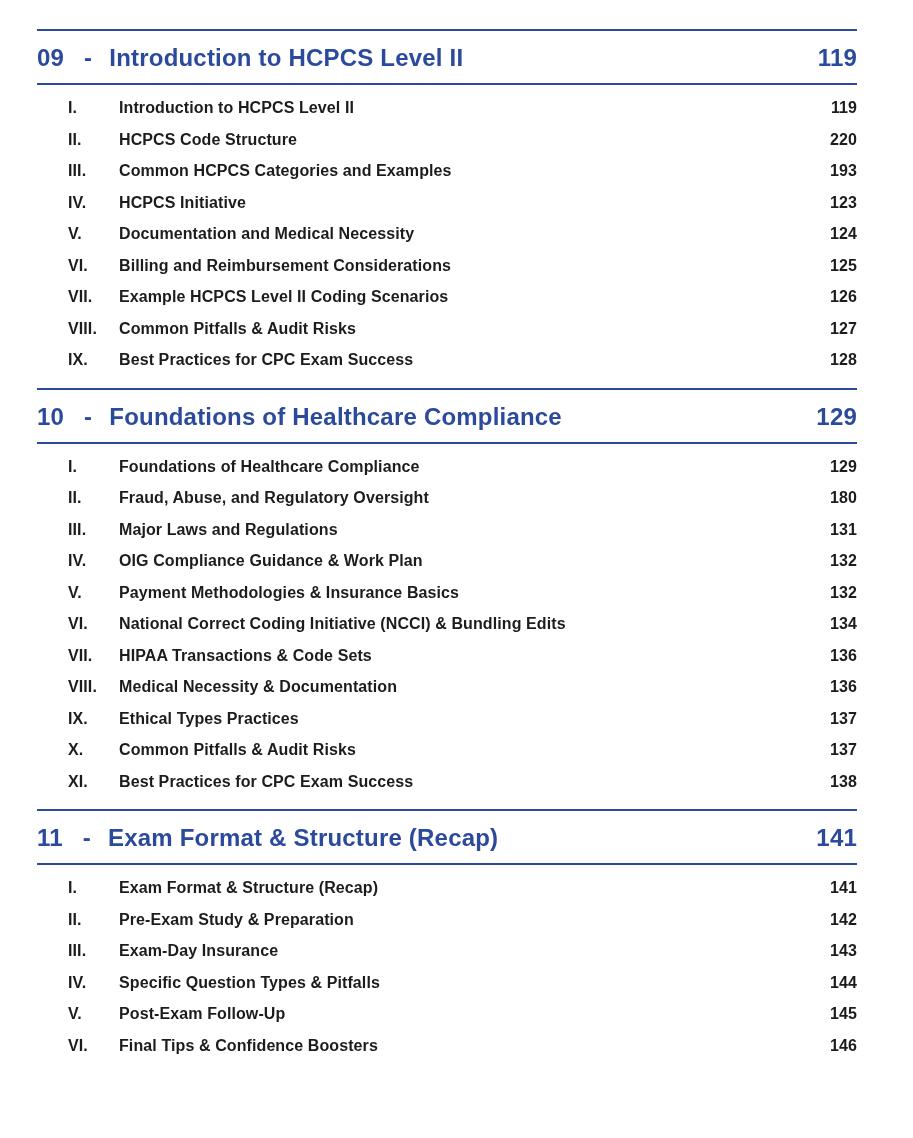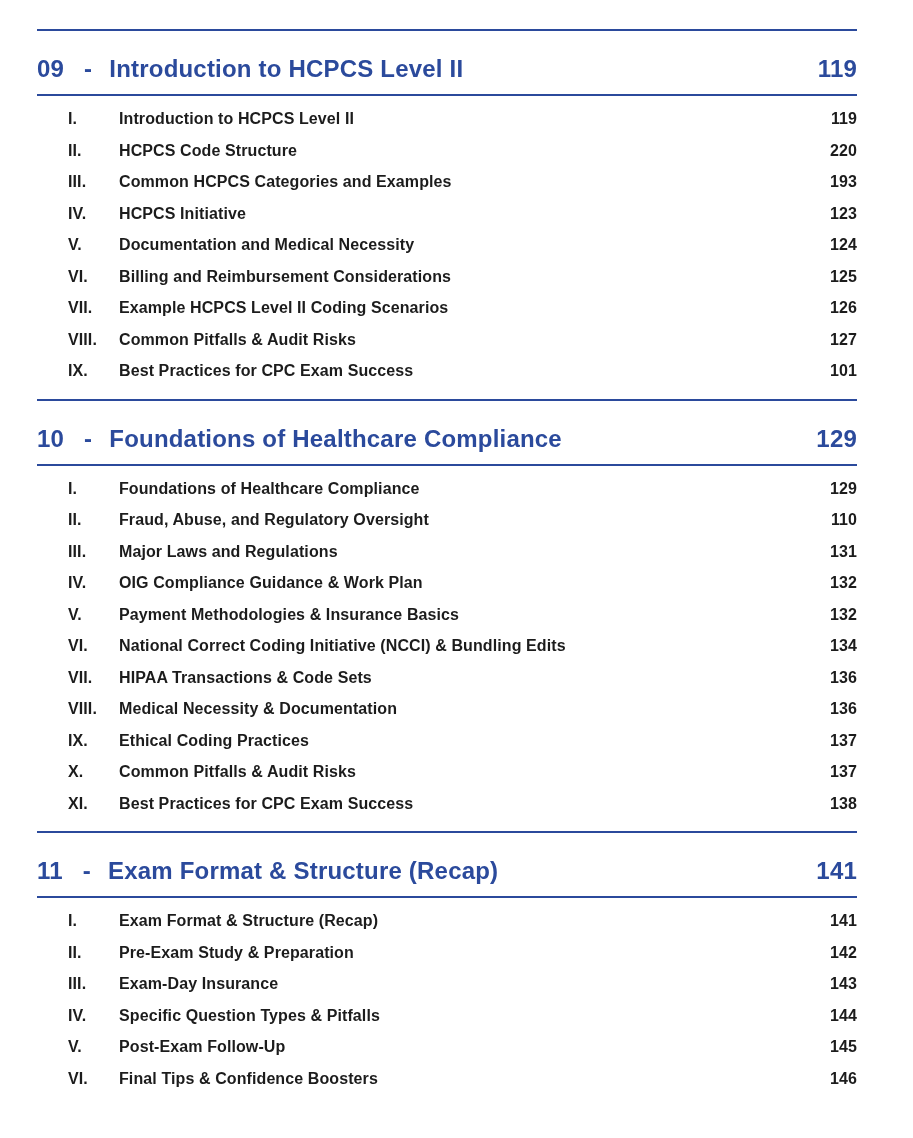--- a/index.html
+++ b/index.html
@@ -28,21 +28,20 @@
   .section-heading {
     display: flex;
     align-items: baseline;
     color: #2B4A9C;
     font-weight: 700;
     font-size: 24px;
     line-height: 32px;
     padding: 11px 0 9px 0;
     letter-spacing: 0.2px;
     cursor: pointer;
-    margin-top: 11px;
   }
   .section-heading .chapter-number { }
   .section-heading .separator {
     margin: 0 17px 0 20px;
     font-weight: 700;
   }
   .section-heading .chapter-title {
     flex: 1;
   }
   .section-heading .chapter-page { }
@@ -130,21 +129,21 @@
 
   <div class="toc-entry">
     <span class="entry-numeral">VIII.</span>
     <span class="entry-label">Common Pitfalls &amp; Audit Risks</span>
     <span class="entry-page">127</span>
   </div>
 
   <div class="toc-entry">
     <span class="entry-numeral">IX.</span>
     <span class="entry-label">Best Practices for CPC Exam Success</span>
-    <span class="entry-page">101</span>
+    <span class="entry-page">128</span>
   </div>
 </div>
   </section>
 
   <section class="toc-section">
     <div class="rule"></div>
     <div class="section-heading">
       <span class="chapter-number">10</span>
       <span class="separator">-</span>
       <span class="chapter-title">Foundations of Healthcare Compliance</span>
@@ -154,21 +153,21 @@
     <div class="section-items">
   <div class="toc-entry">
     <span class="entry-numeral">I.</span>
     <span class="entry-label">Foundations of Healthcare Compliance</span>
     <span class="entry-page">129</span>
   </div>
 
   <div class="toc-entry">
     <span class="entry-numeral">II.</span>
     <span class="entry-label">Fraud, Abuse, and Regulatory Oversight</span>
-    <span class="entry-page">110</span>
+    <span class="entry-page">180</span>
   </div>
 
   <div class="toc-entry">
     <span class="entry-numeral">III.</span>
     <span class="entry-label">Major Laws and Regulations</span>
     <span class="entry-page">131</span>
   </div>
 
   <div class="toc-entry">
     <span class="entry-numeral">IV.</span>
@@ -195,21 +194,21 @@
   </div>
 
   <div class="toc-entry">
     <span class="entry-numeral">VIII.</span>
     <span class="entry-label">Medical Necessity &amp; Documentation</span>
     <span class="entry-page">136</span>
   </div>
 
   <div class="toc-entry">
     <span class="entry-numeral">IX.</span>
-    <span class="entry-label">Ethical Coding Practices</span>
+    <span class="entry-label">Ethical Types Practices</span>
     <span class="entry-page">137</span>
   </div>
 
   <div class="toc-entry">
     <span class="entry-numeral">X.</span>
     <span class="entry-label">Common Pitfalls &amp; Audit Risks</span>
     <span class="entry-page">137</span>
   </div>
 
   <div class="toc-entry">

